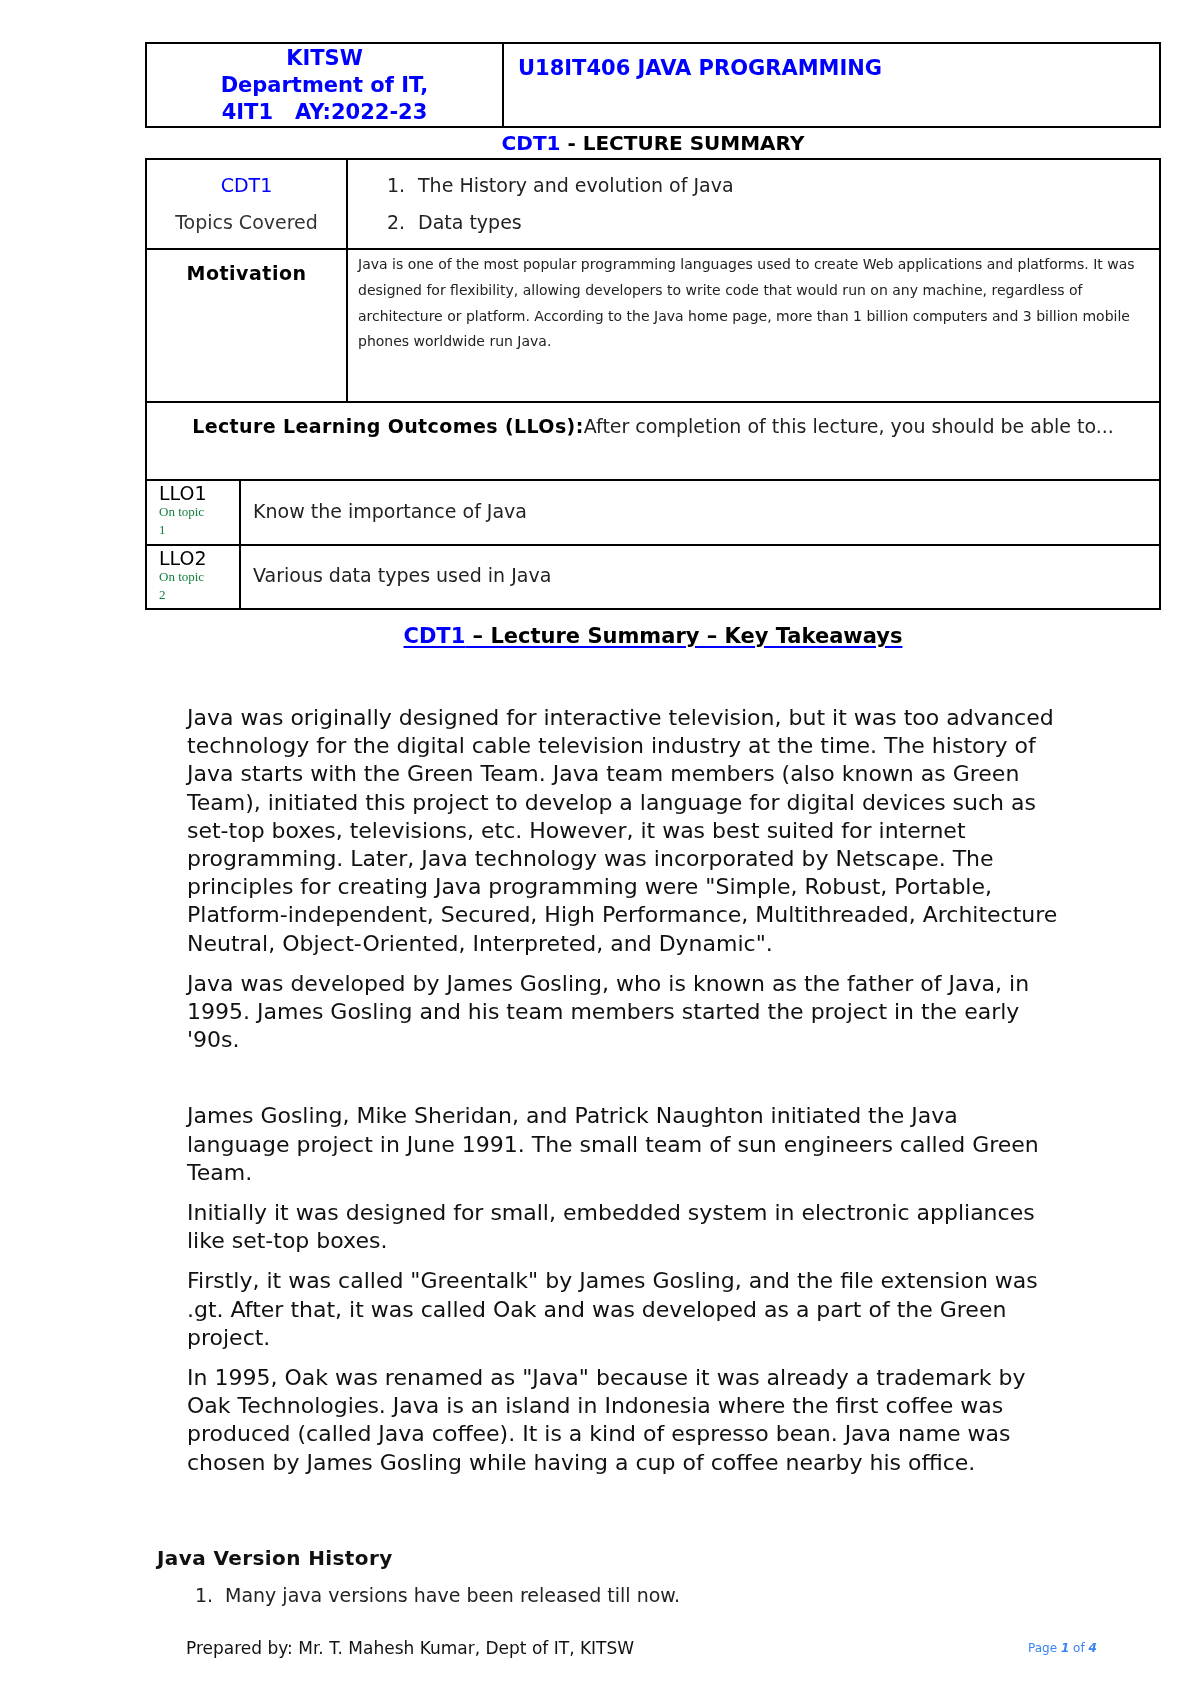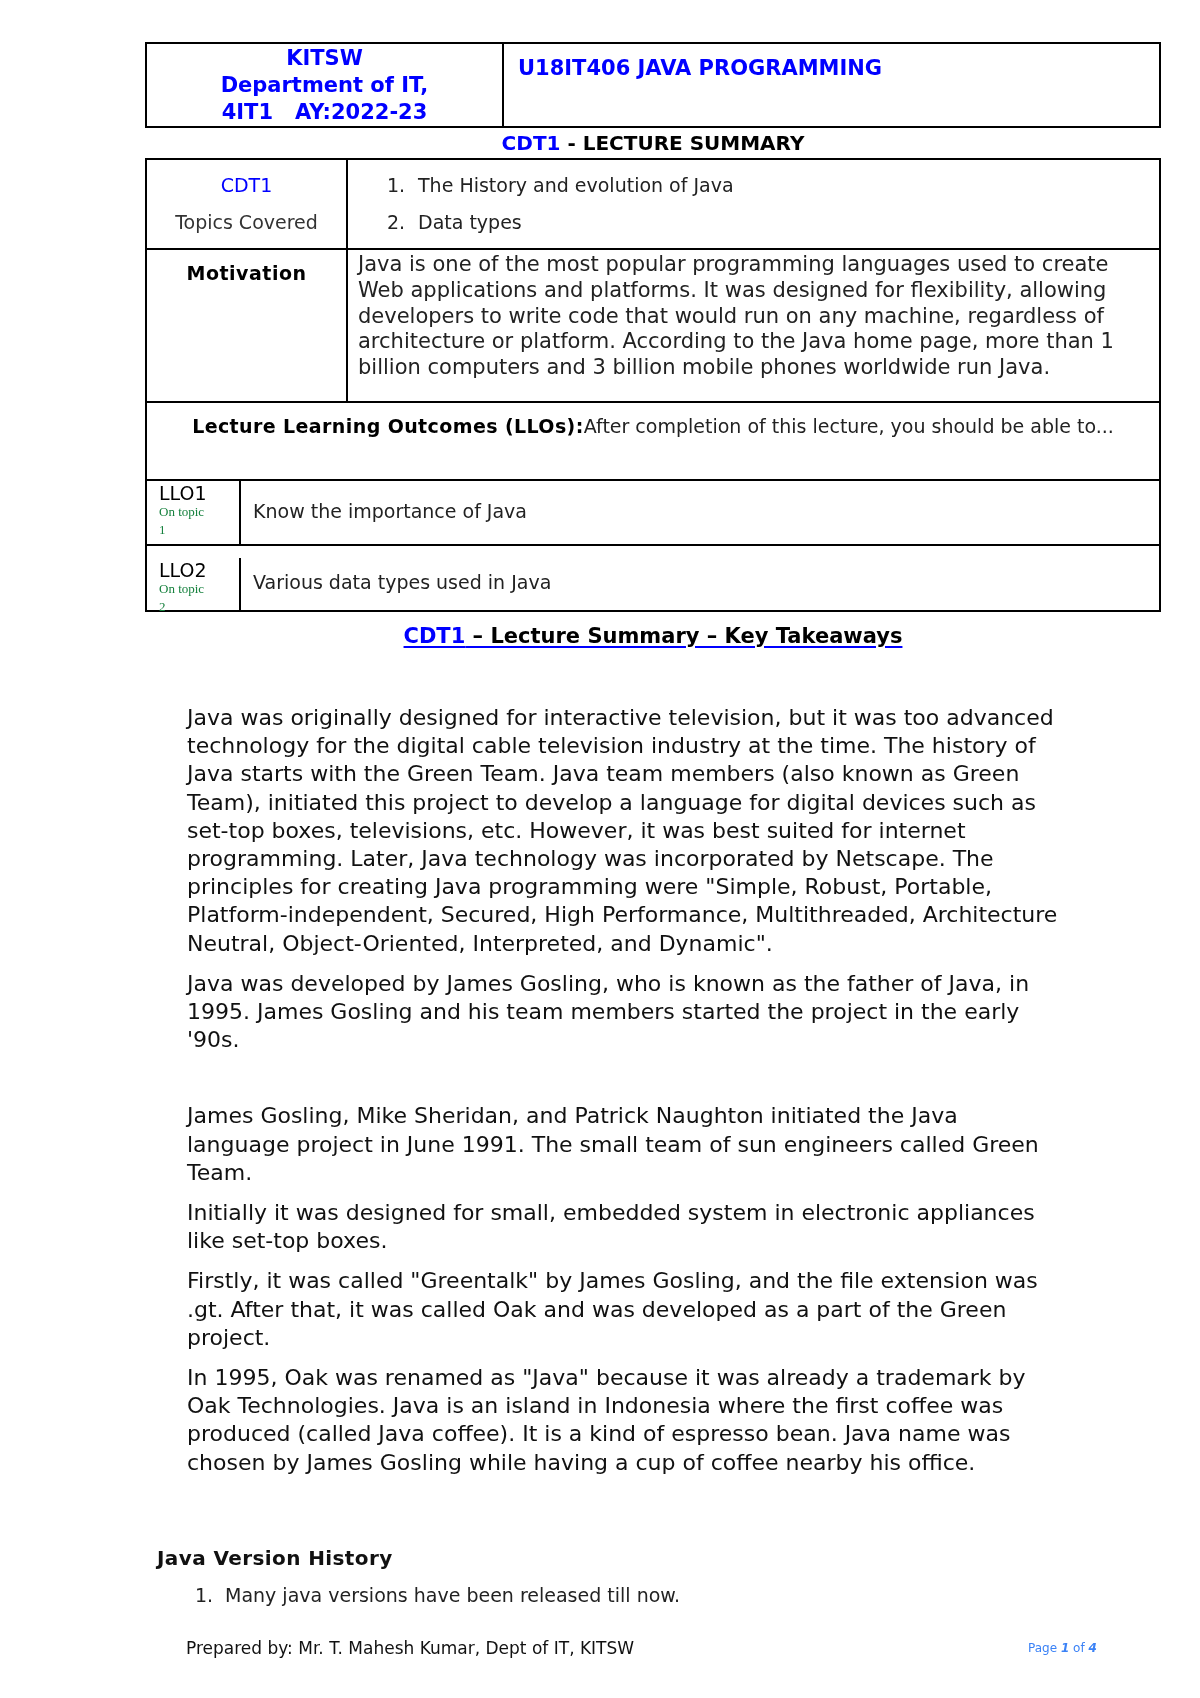--- a/index.html
+++ b/index.html
@@ -43,31 +43,31 @@
     .topics-row { height: 90px; }
     .topics-l { text-align: center; font-size: 19px; padding-top: 12px; }
     .topics-l .cdt { color: #0000ff; line-height: 26px; }
     .topics-l .tc { color: #333; line-height: 26px; margin-top: 11px; }
     .topics-r { font-size: 19px; color: #222; padding-left: 39px; padding-top: 12px; }
     .topics-r .li { line-height: 26px; height: 37px; display: flex; }
     .topics-r .num { width: 31px; }
 
     .motiv-row { height: 153px; }
     .motiv-l { text-align: center; font-weight: bold; font-size: 19px; padding-top: 12px; letter-spacing: 0.5px; }
-    .motiv-r { font-size: 21px; line-height: 25.8px; color: #222; padding-left: 10px; padding-top: 2px; padding-right: 20px; }
+    .motiv-r { font-size: 14px; line-height: 25.8px; color: #222; padding-left: 10px; padding-top: 2px; padding-right: 20px; }
 
     .llo-head { height: 78px; font-size: 19px; line-height: 26px; padding: 10px 12px 0 12px; color: #222; justify-content: center; }
     .llo-head b { color: #000; letter-spacing: 0.4px; }
 
     .llo-row { height: 65px; }
     .llo-l { width: 94px; border-right: 2px solid #000; box-sizing: border-box; padding-left: 12px; padding-top: 2px; }
     .llo-id { font-size: 19px; font-weight: 500; line-height: 20px; }
     .llo-sub { font-size: 13px; line-height: 18px; color: #15803d; font-family: Liberation Serif, serif; }
     .llo-r { flex: 1; font-size: 19px; color: #222; padding-left: 12px; display: flex; align-items: center; padding-bottom: 4px; }
-    .llo-row.last { height: 52px; margin-top: 12px; }
+    .llo-row.last { height: 62px; }
 
     .kt-title {
       position: absolute; left: 145px; top: 622px; width: 1016px; text-align: center;
       font-weight: bold; font-size: 21px; line-height: 28px;
     }
     .kt-title span.u { text-decoration: underline; text-decoration-color: #0000ff; text-underline-offset: 3px; }
 
     .body {
       position: absolute; left: 187px; top: 704px; width: 880px;
       font-size: 22px; line-height: 28.2px; color: #111;

